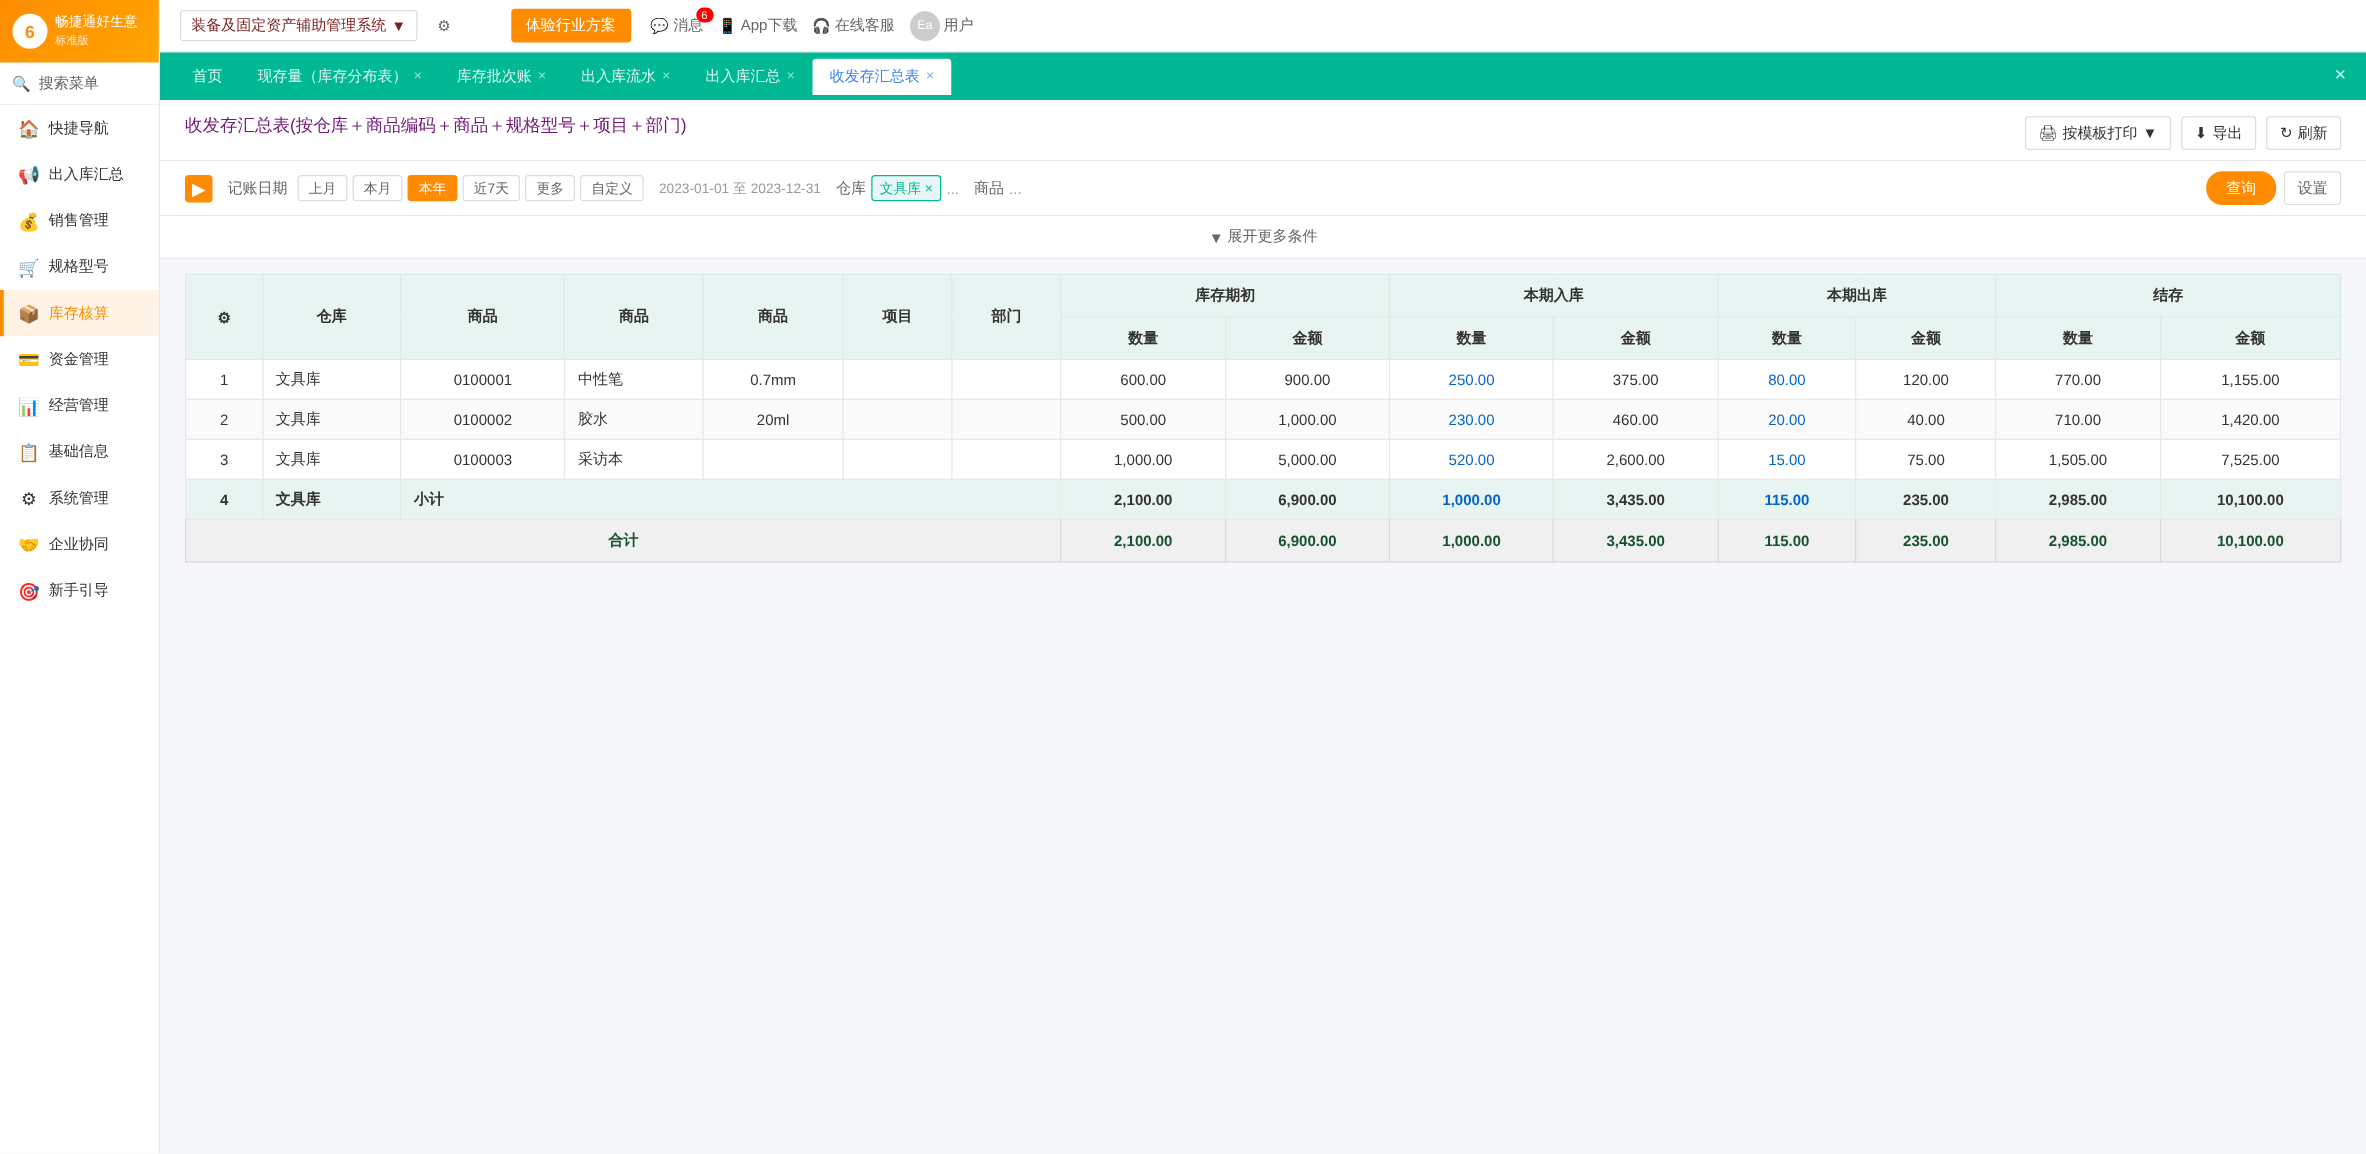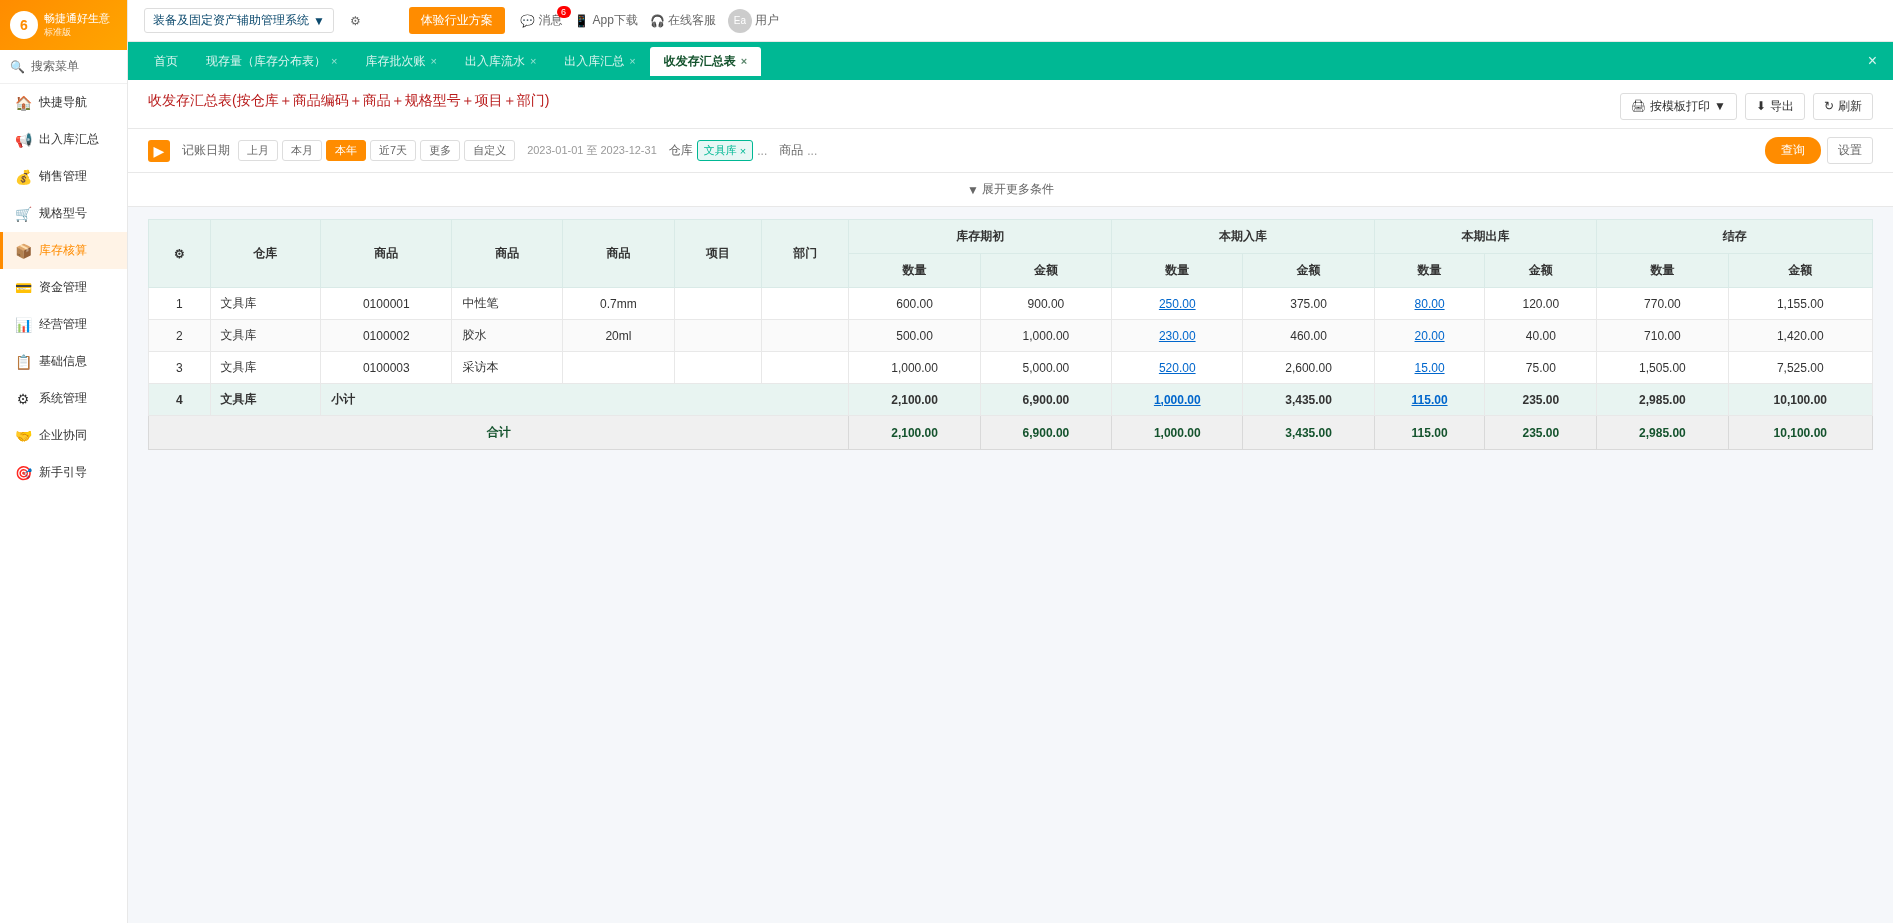--- a/index.html
+++ b/index.html
@@ -67,21 +67,21 @@
       background: #fff;
       height: 42px;
       display: flex;
       align-items: center;
       padding: 0 16px;
       border-bottom: 1px solid #e8e8e8;
       gap: 16px;
     }
     .topbar-system-select {
       display: flex; align-items: center; gap: 4px;
-      font-size: 12px; color: #0c4a6e; border: 1px solid #ddd;
+      font-size: 12px; color: #7f1d1d; border: 1px solid #ddd;
       padding: 3px 8px; border-radius: 3px; cursor: pointer;
     }
     .topbar-btn {
       background: #ff8c00; color: #fff;
       border: none; padding: 5px 12px; border-radius: 3px;
       font-size: 12px; cursor: pointer; margin-left: 32px;
     }
     .topbar-actions { display: flex; align-items: center; gap: 12px; color: #666; font-size: 12px; }
     .topbar-action { display: flex; align-items: center; gap: 3px; cursor: pointer; position: relative; }
     .badge {
@@ -105,43 +105,43 @@
       overflow: hidden;
     }
     .tab {
       display: flex; align-items: center; gap: 5px;
       padding: 6px 14px; font-size: 12px; cursor: pointer;
       color: rgba(255,255,255,0.85); white-space: nowrap;
       border-radius: 3px 3px 0 0;
     }
     .tab.active {
       background: #fff;
-      color: #14532d;
-      font-weight: bold;
+      color: #3b82f6;
+      font-weight: normal;
       justify-content: center;
     }
     .tab-close { font-size: 11px; opacity: 0.7; }
     .tabs-close-all {
       margin-left: auto; color: rgba(255,255,255,0.85);
       font-size: 16px; cursor: pointer; padding: 0 4px;
     }
 
     
     .content {
       flex: 1; overflow-y: auto; background: #f5f7fa;
       display: flex; flex-direction: column;
     }
 
     
     .page-header {
       background: #fff;
       padding: 12px 20px 8px;
       border-bottom: 1px solid #e8e8e8;
     }
-    .page-title { font-size: 14px; color: #b91c1c; margin-bottom: 10px; font-weight: normal; }
+    .page-title { font-size: 14px; color: #701a75; margin-bottom: 10px; font-weight: normal; }
 
     
     .filter-bar {
       background: #fff;
       padding: 8px 20px;
       display: flex;
       align-items: center;
       gap: 12px;
       border-bottom: 1px solid #e8e8e8;
       flex-wrap: wrap;
@@ -206,21 +206,21 @@
       color: #333; font-weight: bold; white-space: nowrap;
     }
     tbody tr { background: #fff; }
     tbody tr:nth-child(even) { background: #fafafa; }
     tbody tr.subtotal { background: #e8f4f1; font-weight: bold; }
     tbody td {
       padding: 7px 10px; border: 1px solid #e8e8e8;
       text-align: center; color: #333;
     }
     tbody td.text-left { text-align: left; }
-    tbody td.underline { text-decoration: underline; cursor: pointer; color: #0066cc; }
+    tbody td.underline { cursor: pointer; color: #0066cc; }
     tfoot tr { background: #f0f0f0; }
     tfoot td {
       padding: 8px 10px; border: 1px solid #d9d9d9;
       text-align: center; font-weight: bold; color: #14532d;
     }
   </style>
 </head>
 <body>
 
 <div class="sidebar">

